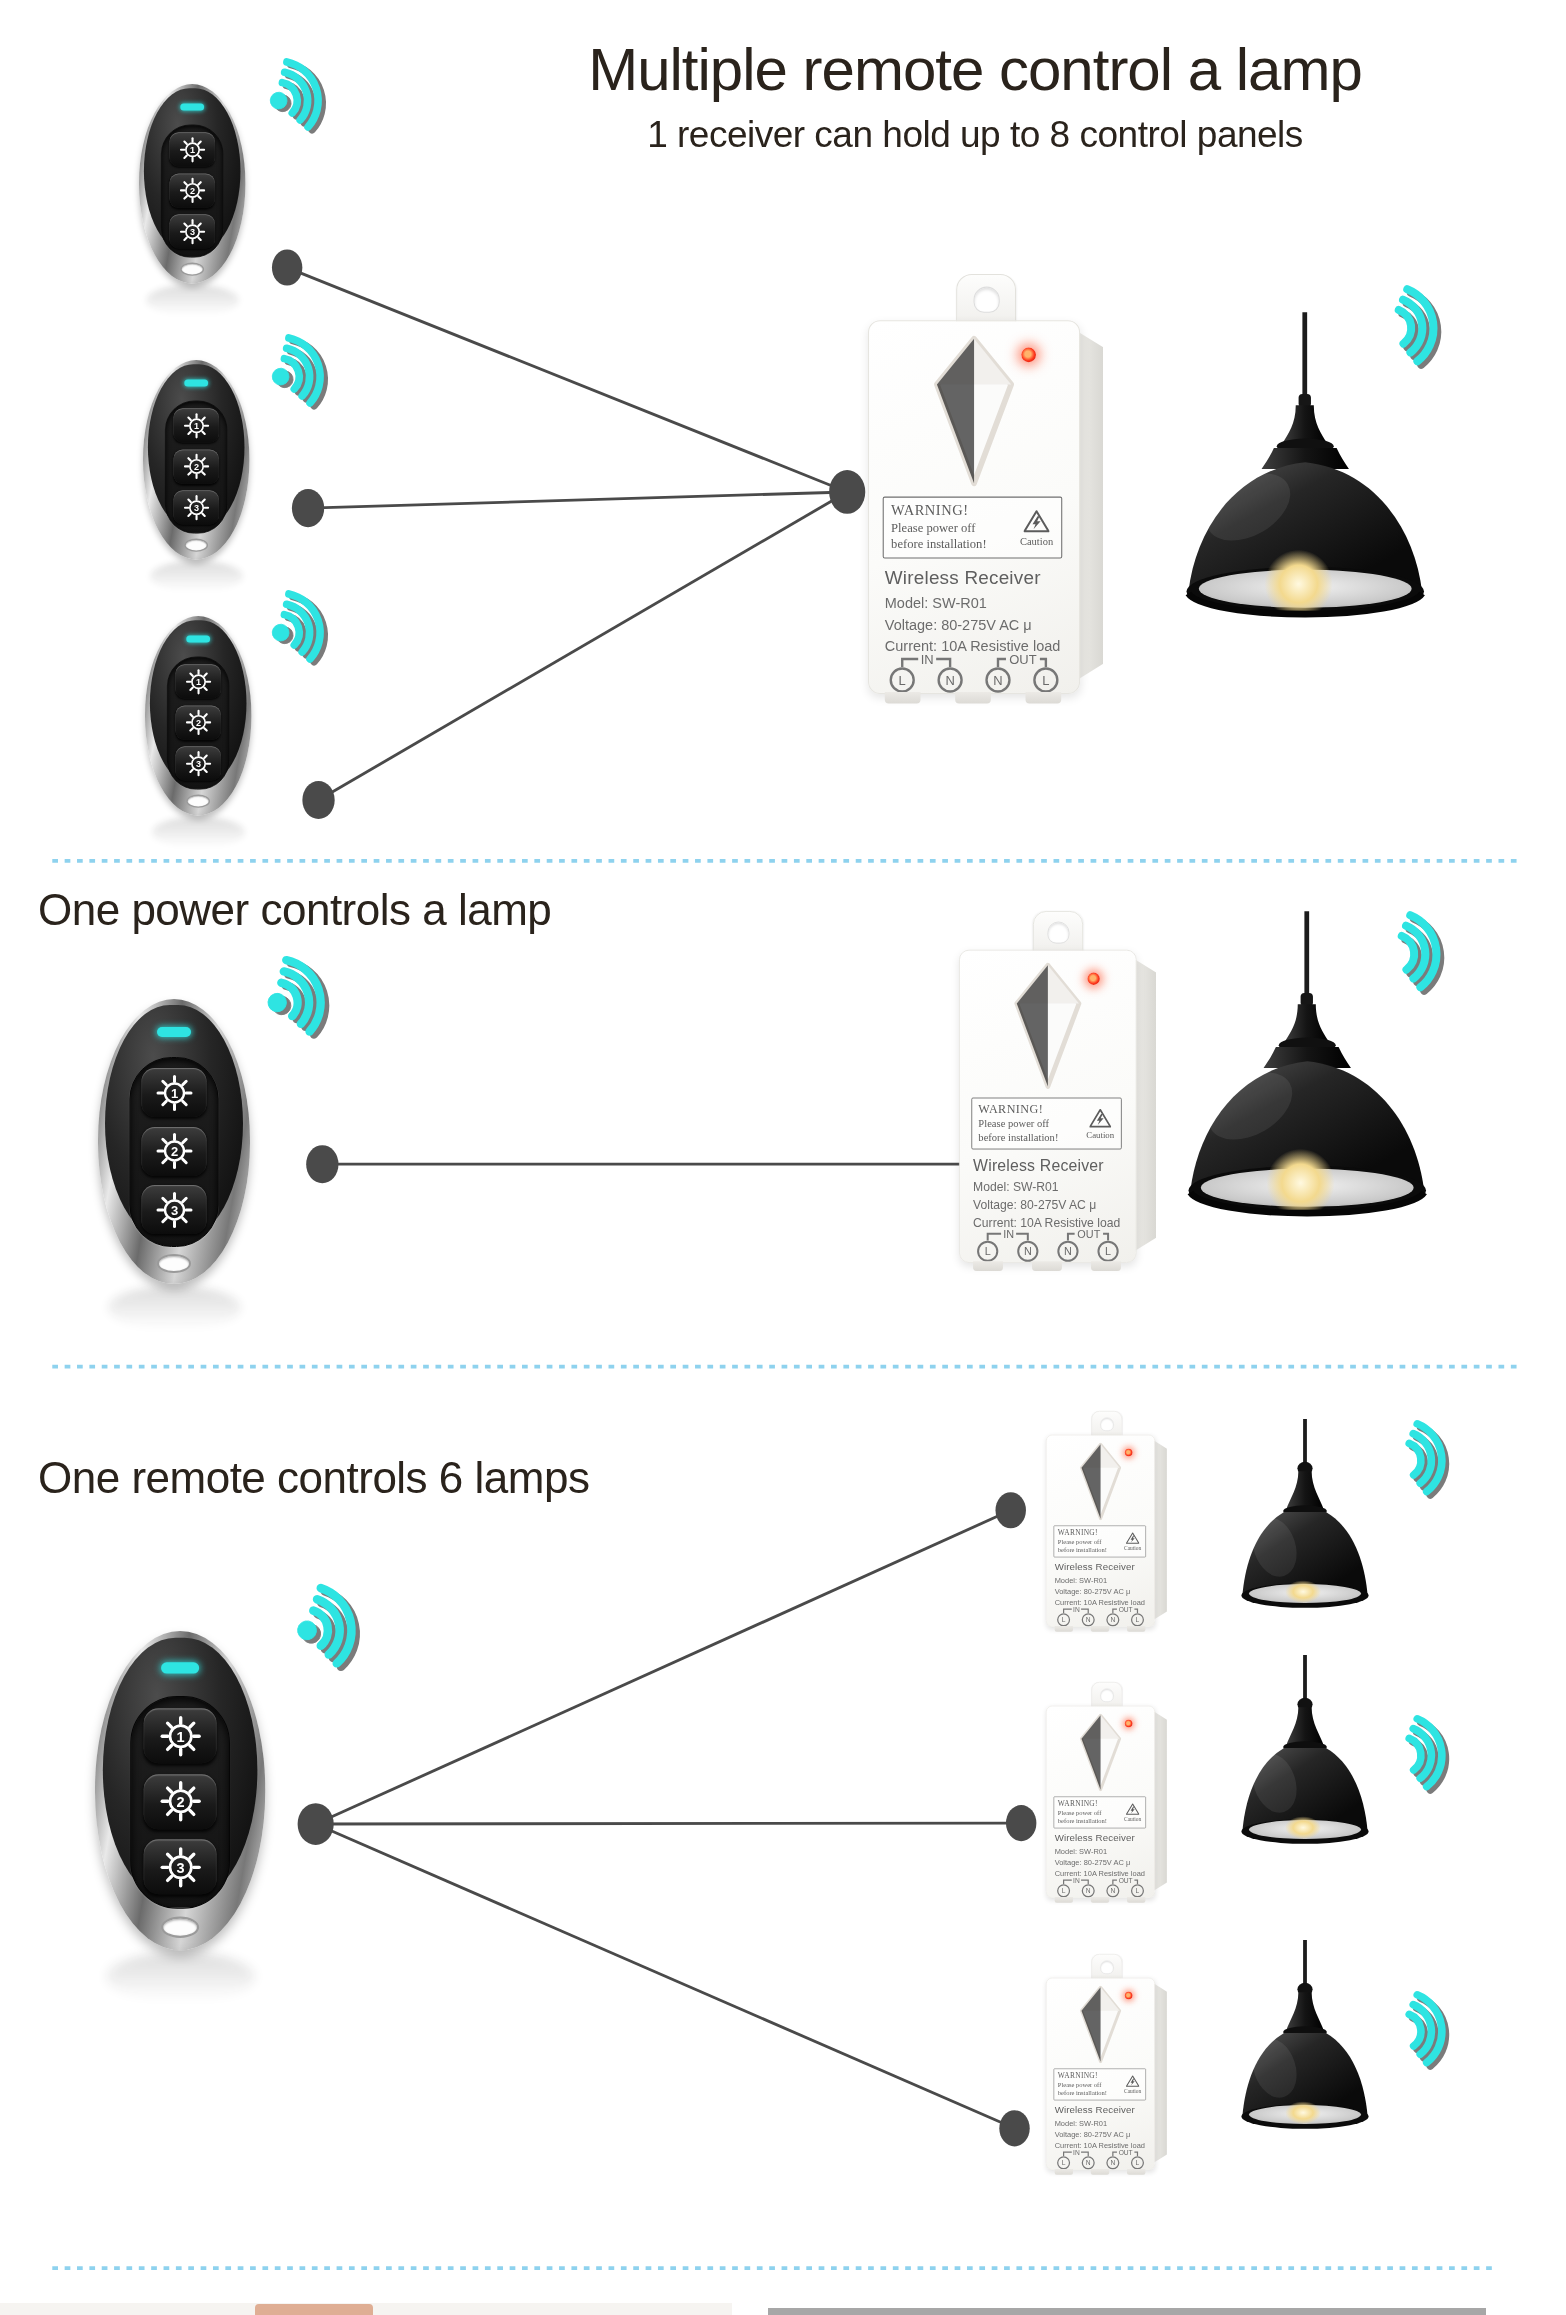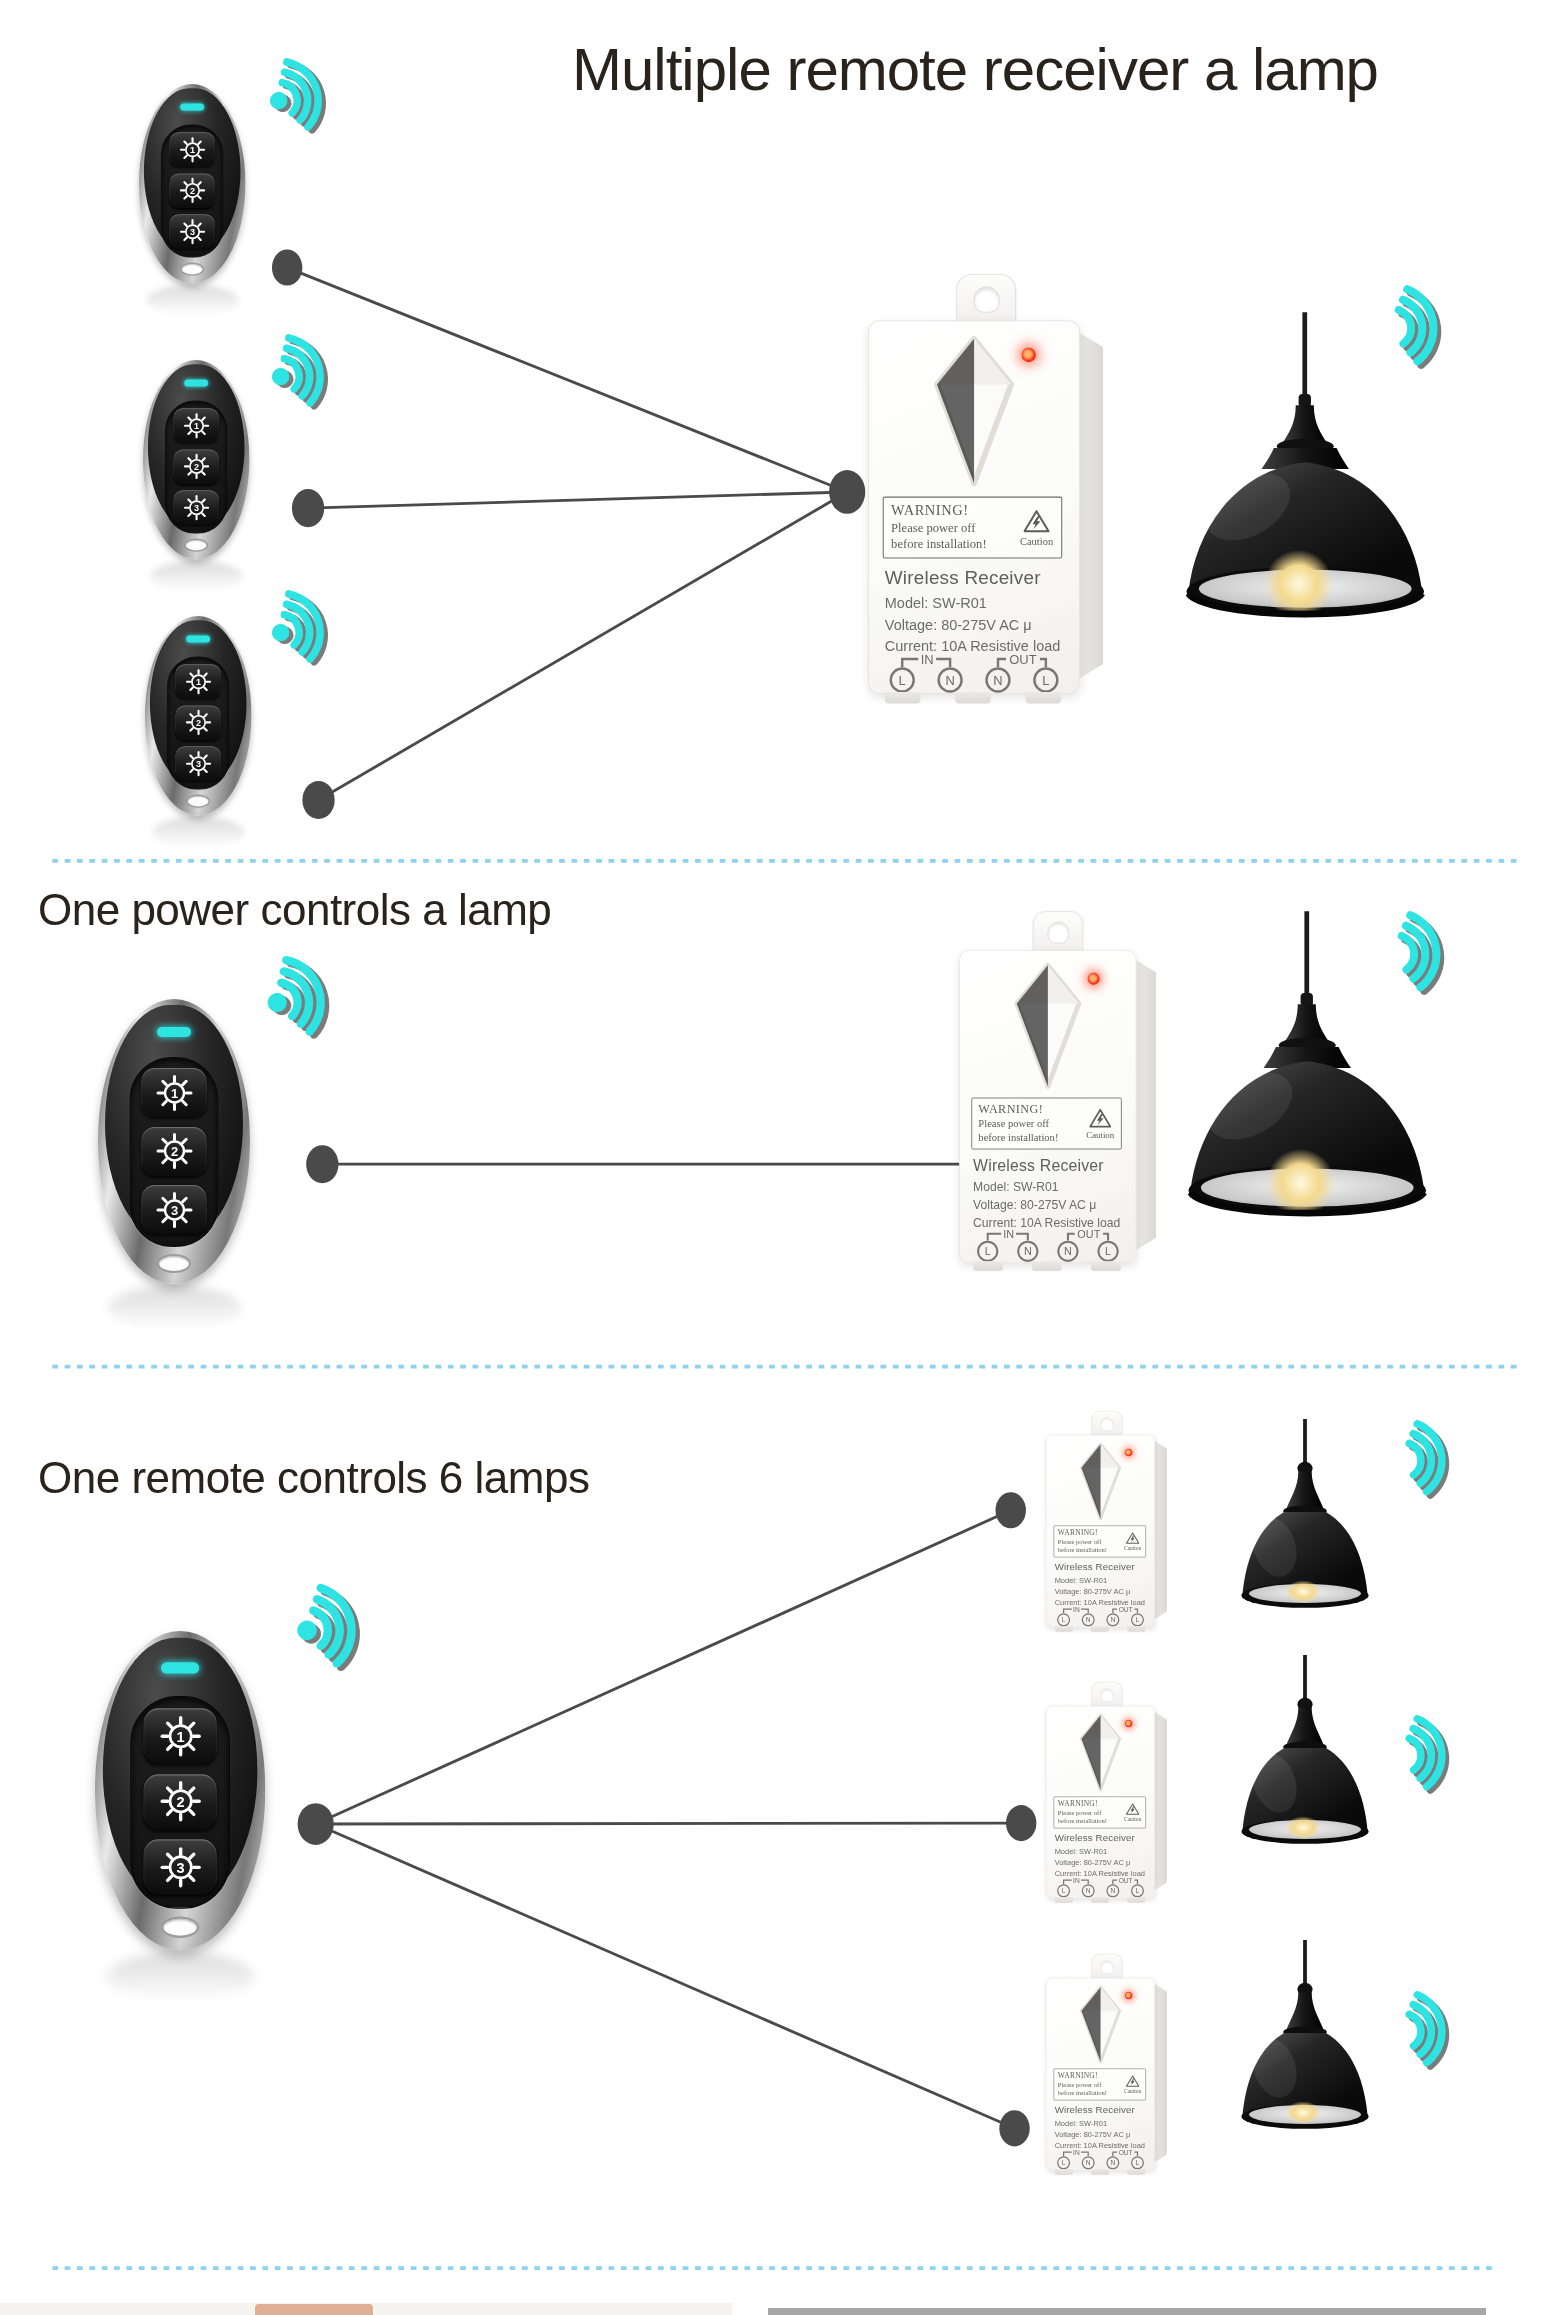--- a/index.html
+++ b/index.html
@@ -168,21 +168,22 @@
         <path d="M58,98 C30,114 17,150 14,186 L146,186 C143,150 130,114 102,98 Z" fill="url(#domeG)"></path>
         <ellipse cx="80" cy="186" rx="67" ry="13" fill="#0b0b0b"></ellipse>
         <ellipse cx="80" cy="184" rx="59" ry="10" fill="url(#innerG)"></ellipse>
         <ellipse cx="78" cy="182" rx="19" ry="12" fill="url(#bulbG)"></ellipse>
         <ellipse cx="48" cy="135" rx="22" ry="32" fill="#ffffff" opacity="0.08" transform="rotate(-18 48 135)"></ellipse>
       </g>
     </defs>
   </svg>
 
   <div class="hdr">
-    <div class="title">Multiple remote receiver a lamp</div>
+    <div class="title">Multiple remote control a lamp</div>
+    <div class="subtitle">1 receiver can hold up to 8 control panels</div>
   </div>
 
   <div class="sec-heading" style="top:885px">One power controls a lamp</div>
   <div class="sec-heading" style="top:1453px">One remote controls 6 lamps</div>
 
   <div class="remote" style="left:139px;top:84px;transform:scale(.70)">
     <div class="rm-chrome"></div>
     <div class="rm-body">
       <div class="rm-led"></div>
       <div class="rm-panel">

